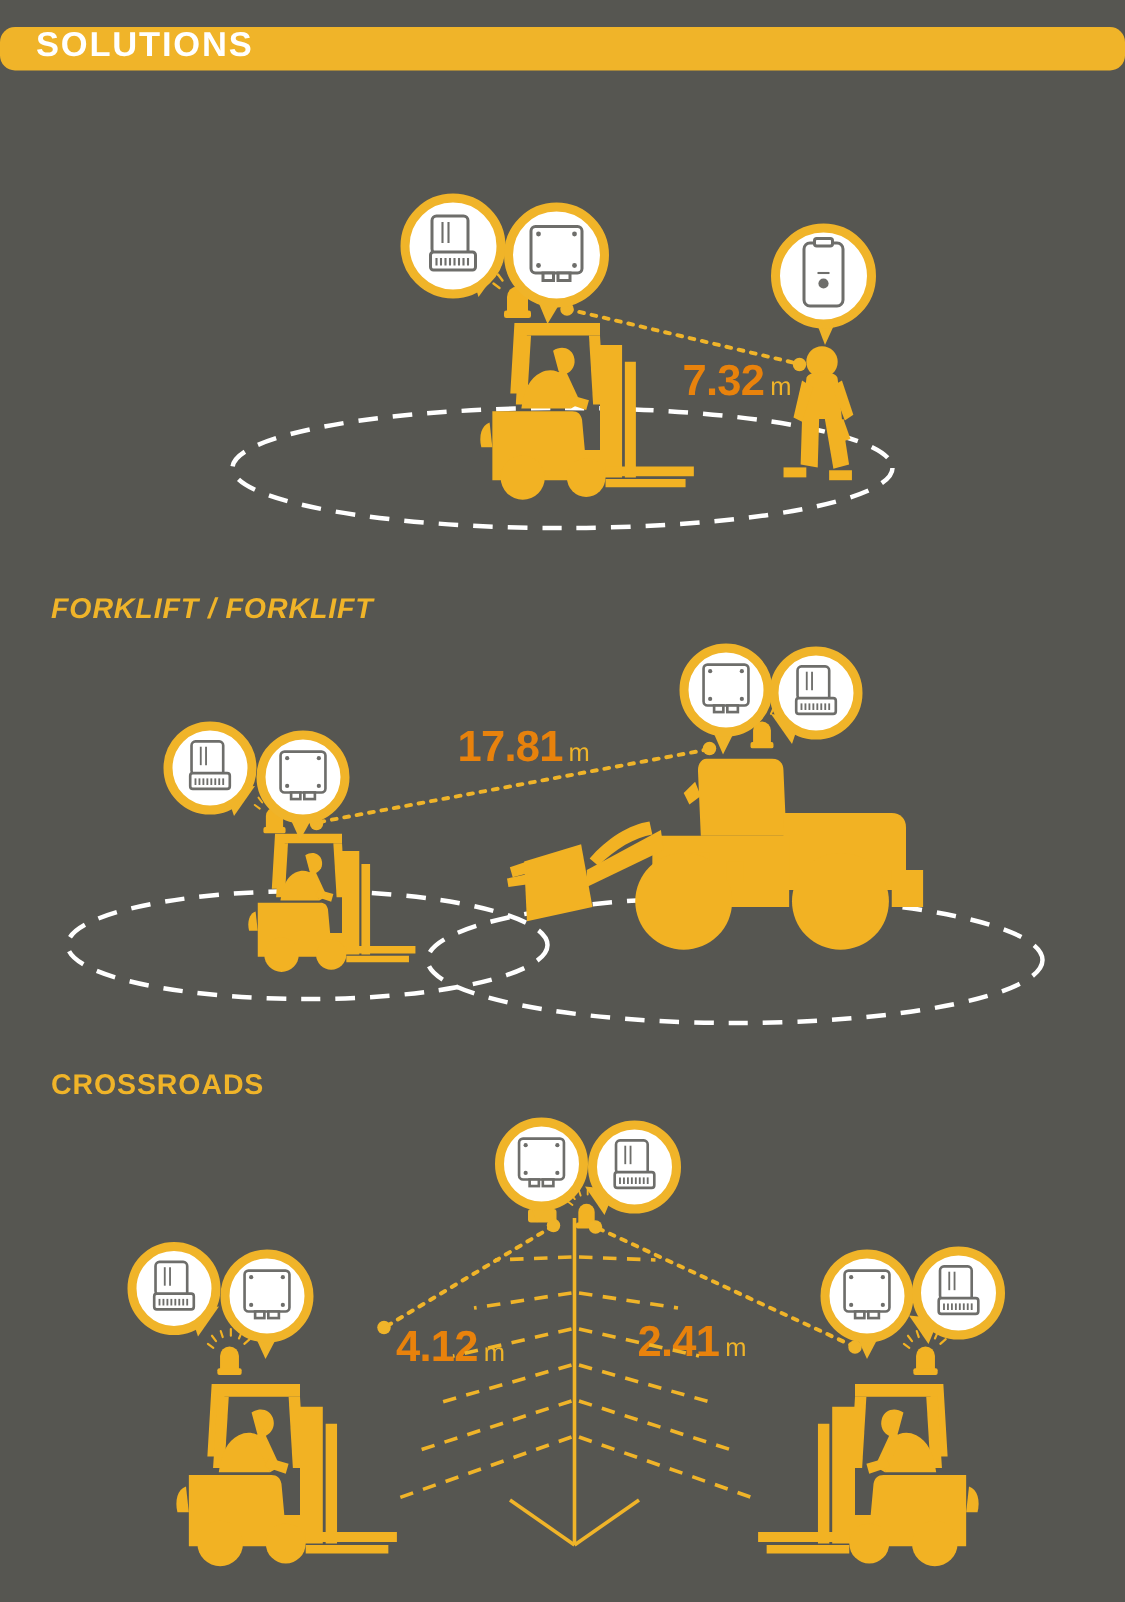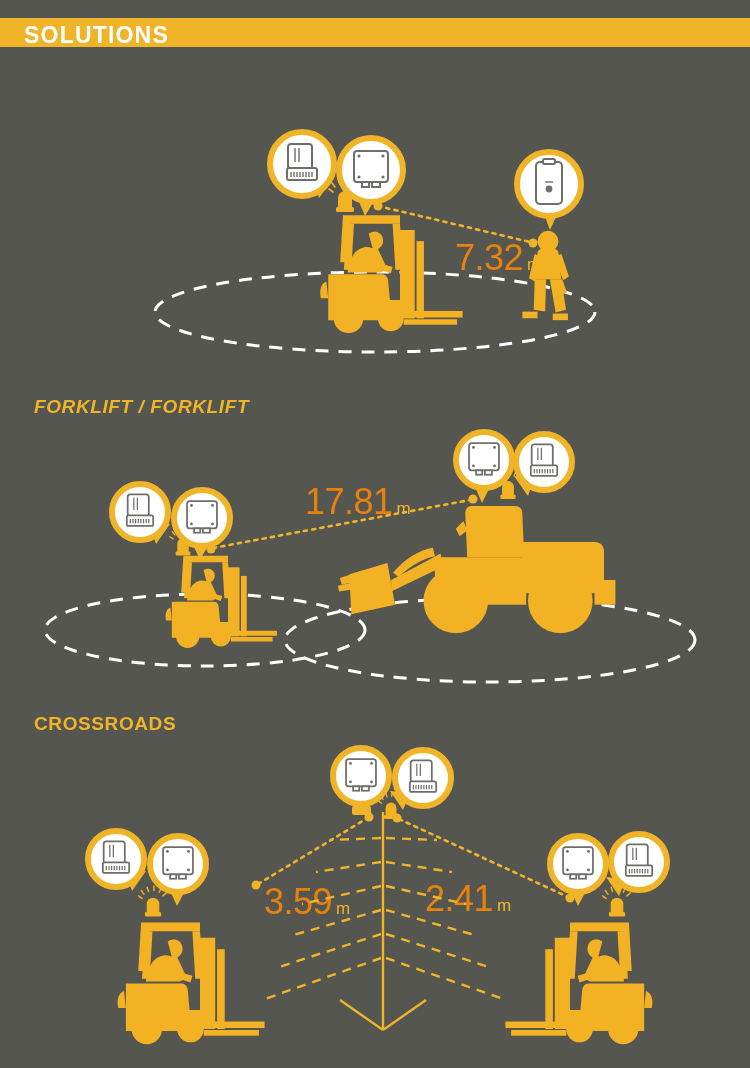--- a/index.html
+++ b/index.html
@@ -9,21 +9,21 @@
     font-family:"Liberation Sans", sans-serif;
     overflow:hidden;
     position:relative;
   }
   .page{position:relative;width:750px;height:1068px;overflow:hidden;}
 
   
   .header-bar{
     position:absolute;left:0;top:18px;width:750px;height:29px;
     background:#F0B429;
-    display:flex;align-items:flex-end;
+    display:flex;align-items:flex-start;border-radius:10px;
   }
   .header-bar .htitle{
     color:#ffffff;
     font-size:23px;
     font-weight:bold;
     letter-spacing:1.2px;
     margin-left:24px;
     line-height:1;
   }
 
@@ -36,21 +36,21 @@
     letter-spacing:0.6px;
     left:34px;
   }
   #t1{top:80px;}
   #t2{top:396px;font-style:italic;}
   #t3{top:713px;text-align:right;}
 
   
   .dist{position:absolute;white-space:nowrap;line-height:1;}
   .dist .num{
-    color:#E8820C;font-weight:normal;font-size:36px;letter-spacing:-0.5px;
+    color:#E8820C;font-weight:bold;font-size:29px;letter-spacing:-0.5px;
   }
   .dist .unit{
     color:#F0B429;font-size:17px;margin-left:4px;font-weight:normal;
   }
 
   
   .layer{position:absolute;left:0;top:0;width:750px;height:1068px;}
   svg{display:block;overflow:visible;}
 
   .zone{fill:none;stroke:#ffffff;stroke-width:3;stroke-dasharray:13 10;stroke-linecap:butt;}
@@ -79,21 +79,21 @@
 
   <div class="dist" style="left:455px;top:240px;">
     <span class="num">7.32</span><span class="unit">m</span>
   </div>
 
   <div class="dist" style="left:305px;top:484px;">
     <span class="num">17.81</span><span class="unit">m</span>
   </div>
 
   <div class="dist" style="left:264px;top:884px;">
-    <span class="num">3.59</span><span class="unit">m</span>
+    <span class="num">4.12</span><span class="unit">m</span>
   </div>
 
   <div class="dist" style="left:425px;top:881px;">
     <span class="num">2.41</span><span class="unit">m</span>
   </div>
 
   <svg class="layer" viewBox="0 0 750 1068">
 
     <defs>
 

